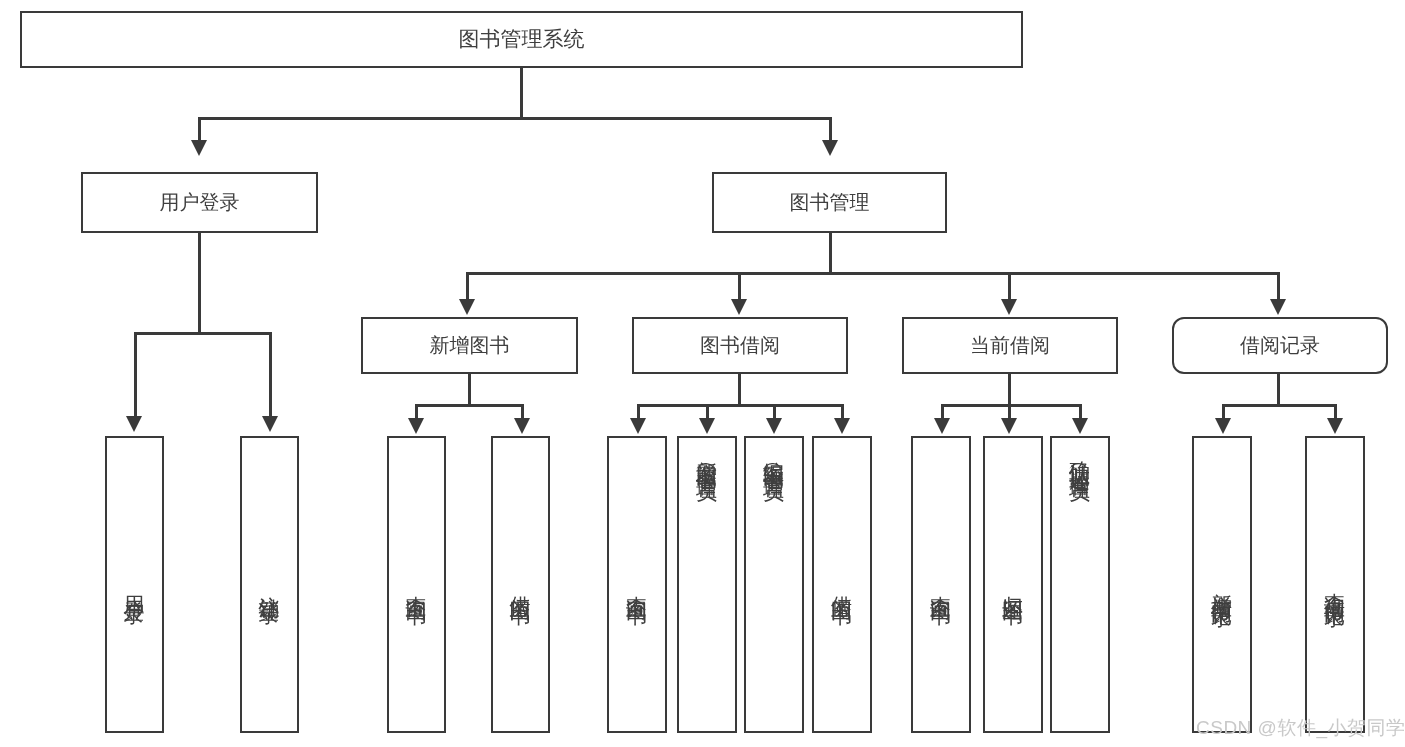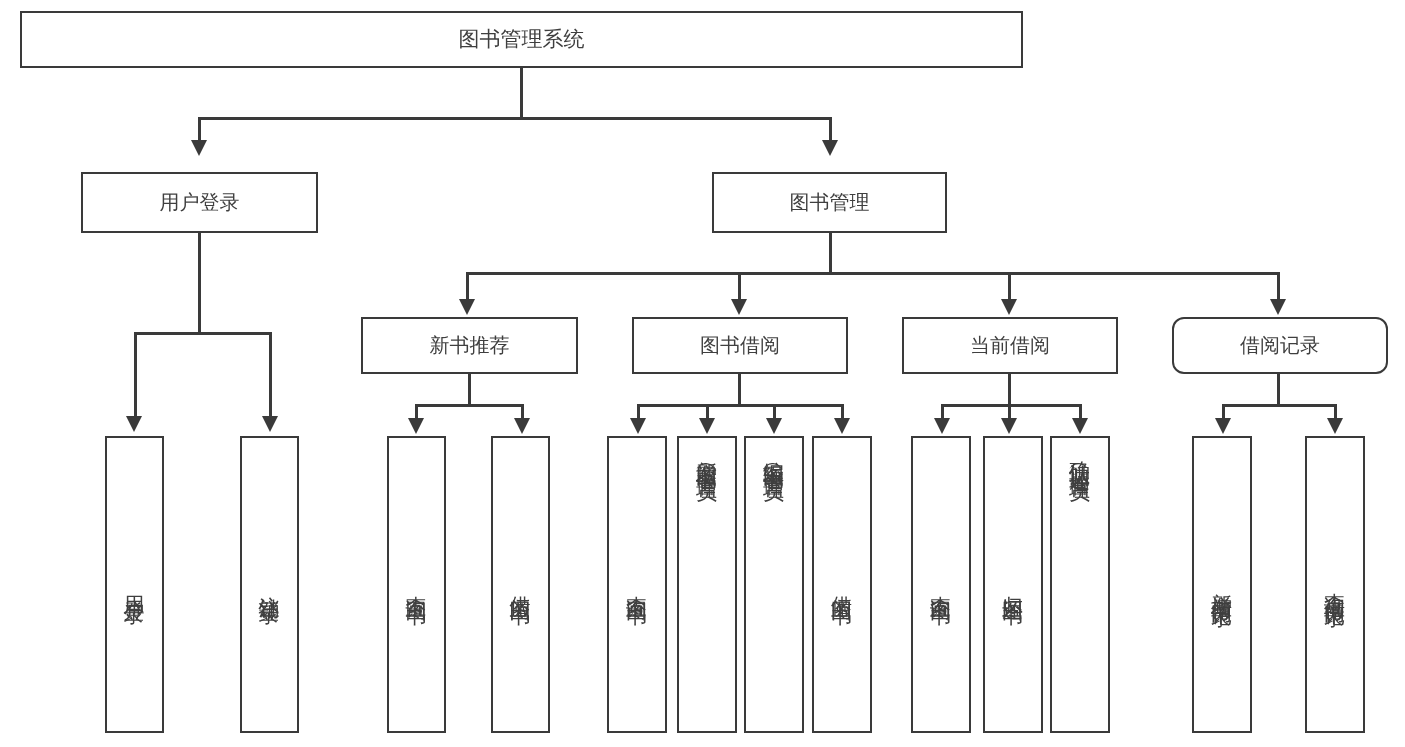--- a/index.html
+++ b/index.html
@@ -108,21 +108,21 @@
   <div class="ln v" style="left:466px;top:272px;height:30px;"></div>
   <div class="arrow" style="left:459px;top:299px;"></div>
   <div class="ln v" style="left:738px;top:272px;height:30px;"></div>
   <div class="arrow" style="left:731px;top:299px;"></div>
   <div class="ln v" style="left:1008px;top:272px;height:30px;"></div>
   <div class="arrow" style="left:1001px;top:299px;"></div>
   <div class="ln v" style="left:1277px;top:272px;height:30px;"></div>
   <div class="arrow" style="left:1270px;top:299px;"></div>
 
   <div class="node lvl2" style="left:361px;top:317px;width:217px;height:57px;">
-    <span>新书推荐</span>
+    <span>新增图书</span>
   </div>
   <div class="node lvl2" style="left:902px;top:317px;width:216px;height:57px;">
     <span>当前借阅</span>
   </div>
   <div class="node lvl2" style="left:632px;top:317px;width:216px;height:57px;">
     <span>图书借阅</span>
   </div>
   <div class="node lvl2" style="left:1172px;top:317px;width:216px;height:57px;border-radius:12px;">
     <span>借阅记录</span>
   </div>
@@ -198,14 +198,15 @@
     <span class="vtxt">确认归还（管理员）</span>
   </div>
 
   <div class="node leaf midtext" style="left:1192px;top:436px;width:60px;height:297px;">
     <span class="vtxt">新增借阅记录</span>
   </div>
   <div class="node leaf midtext" style="left:1305px;top:436px;width:60px;height:297px;">
     <span class="vtxt">查询借阅记录</span>
   </div>
 
+  <div id="watermark" style="left:1196px;top:715px;">CSDN @软件_小贺同学</div>
 
 </div>
 
 </body></html>

